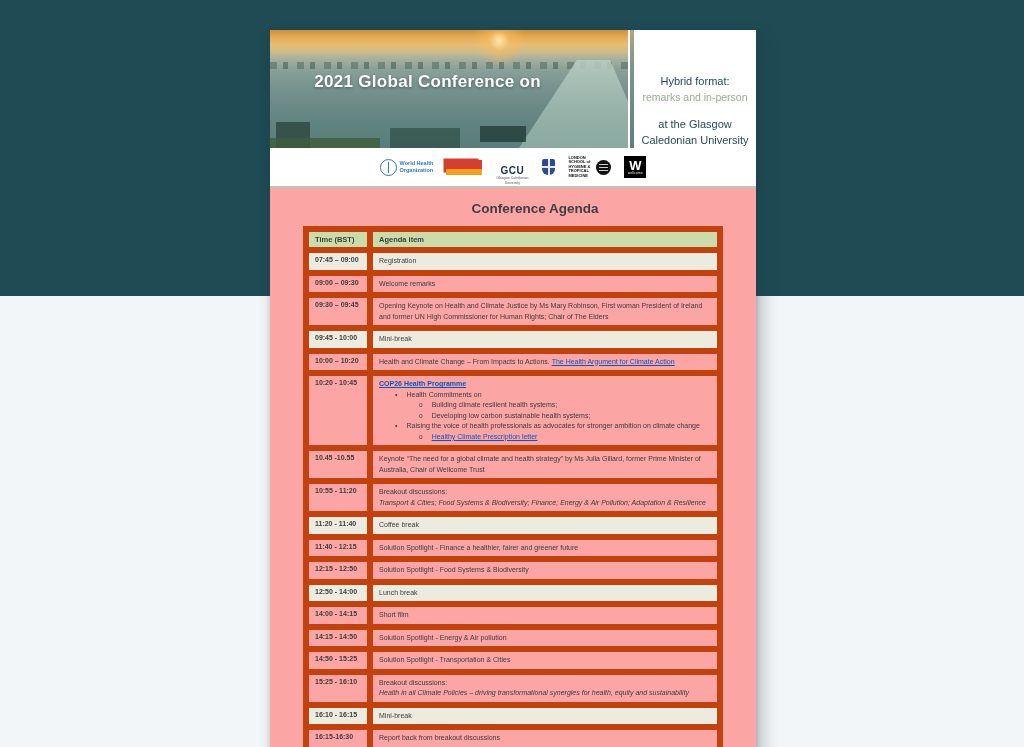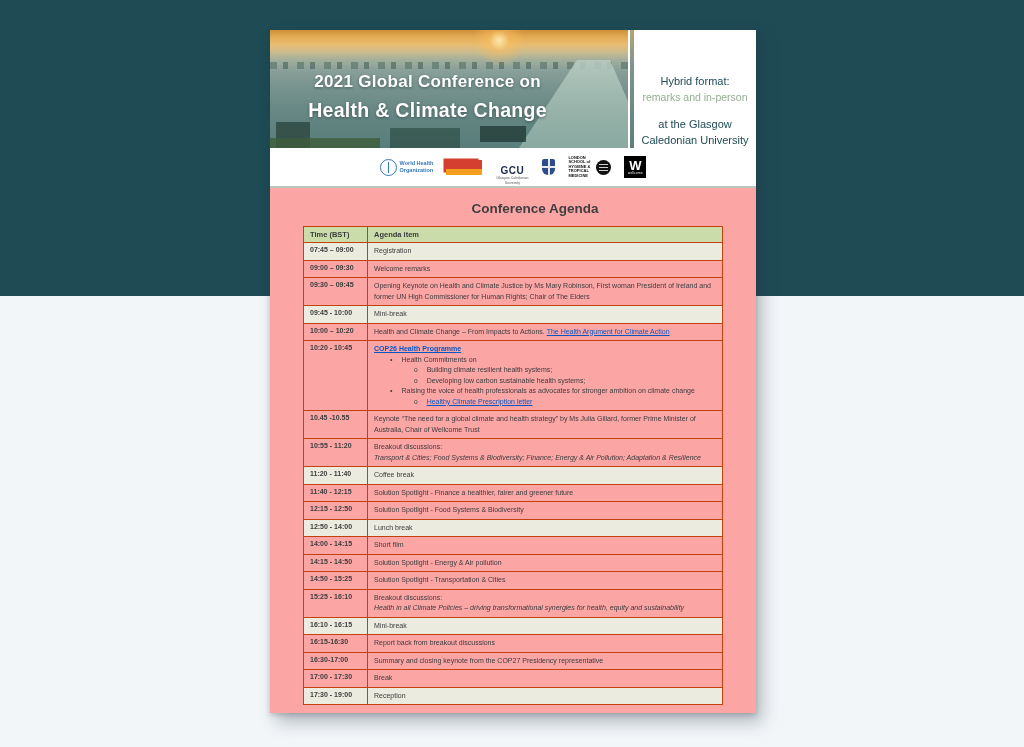--- a/index.html
+++ b/index.html
@@ -62,21 +62,21 @@
   .lshtm-circle::after{content:"";position:absolute;left:3px;top:4px;width:9px;height:7px;
     background:repeating-linear-gradient(180deg,#fff 0 1px,transparent 1px 3px);opacity:.8;}
   .wellcome{width:22px;height:22px;background:#000;color:#fff;display:flex;flex-direction:column;
     align-items:center;justify-content:center;line-height:1;}
   .wellcome .w{font-size:13px;font-weight:bold;}
   .wellcome .sub{font-size:3px;letter-spacing:.3px;}
   .separator{height:2px;background:#b9c6bb;}
   
   .agenda-heading{text-align:center;font-size:13.5px;font-weight:bold;color:#3f3f3f;margin:13px 0 10px;padding-left:44px;}
   table{border-collapse:collapse;margin:0 auto;width:420px;color:var(--text);}
-  th,td{border:1px solid #c2410c;padding:3px 6px;vertical-align:top;text-align:left;}
+  th,td{border:6px solid #c2410c;padding:3px 6px;vertical-align:top;text-align:left;}
   th{background:var(--header-row);font-size:7.5px;font-weight:bold;}
   th.col-time{width:64px;}
   td.time{font-size:7px;font-weight:bold;white-space:nowrap;}
   td.agenda{font-size:7px;}
   tr.row-break td{background:var(--break-row);}
   .line{line-height:1.5;}
   .line.ind1{padding-left:16px;display:flex;gap:9px;}
   .line.ind2{padding-left:40px;display:flex;gap:9px;}
   .blt{flex:0 0 auto;}
   .blt.circle{font-size:6.5px;}
@@ -96,21 +96,20 @@
       <div class="skyline"></div>
       <div class="river"></div>
       <div class="buildings">
         <div class="b1"></div>
         <div class="b2"></div>
         <div class="b3"></div>
         <div class="park"></div>
       </div>
       <div class="title-block">
         <div class="title-line1">2021 Global Conference on</div>
-        <div class="title-line2">Health &amp; Climate Change</div>
       </div>
     </div>
     <div class="panel-gap"></div>
     <div class="panel-sliver"></div>
     <div class="side-panel">
       <div class="panel-l1">Hybrid format:</div>
       <div class="panel-l2">remarks and in-person</div>
       <div class="panel-l3">at the Glasgow</div>
       <div class="panel-l4">Caledonian University</div>
     </div>

